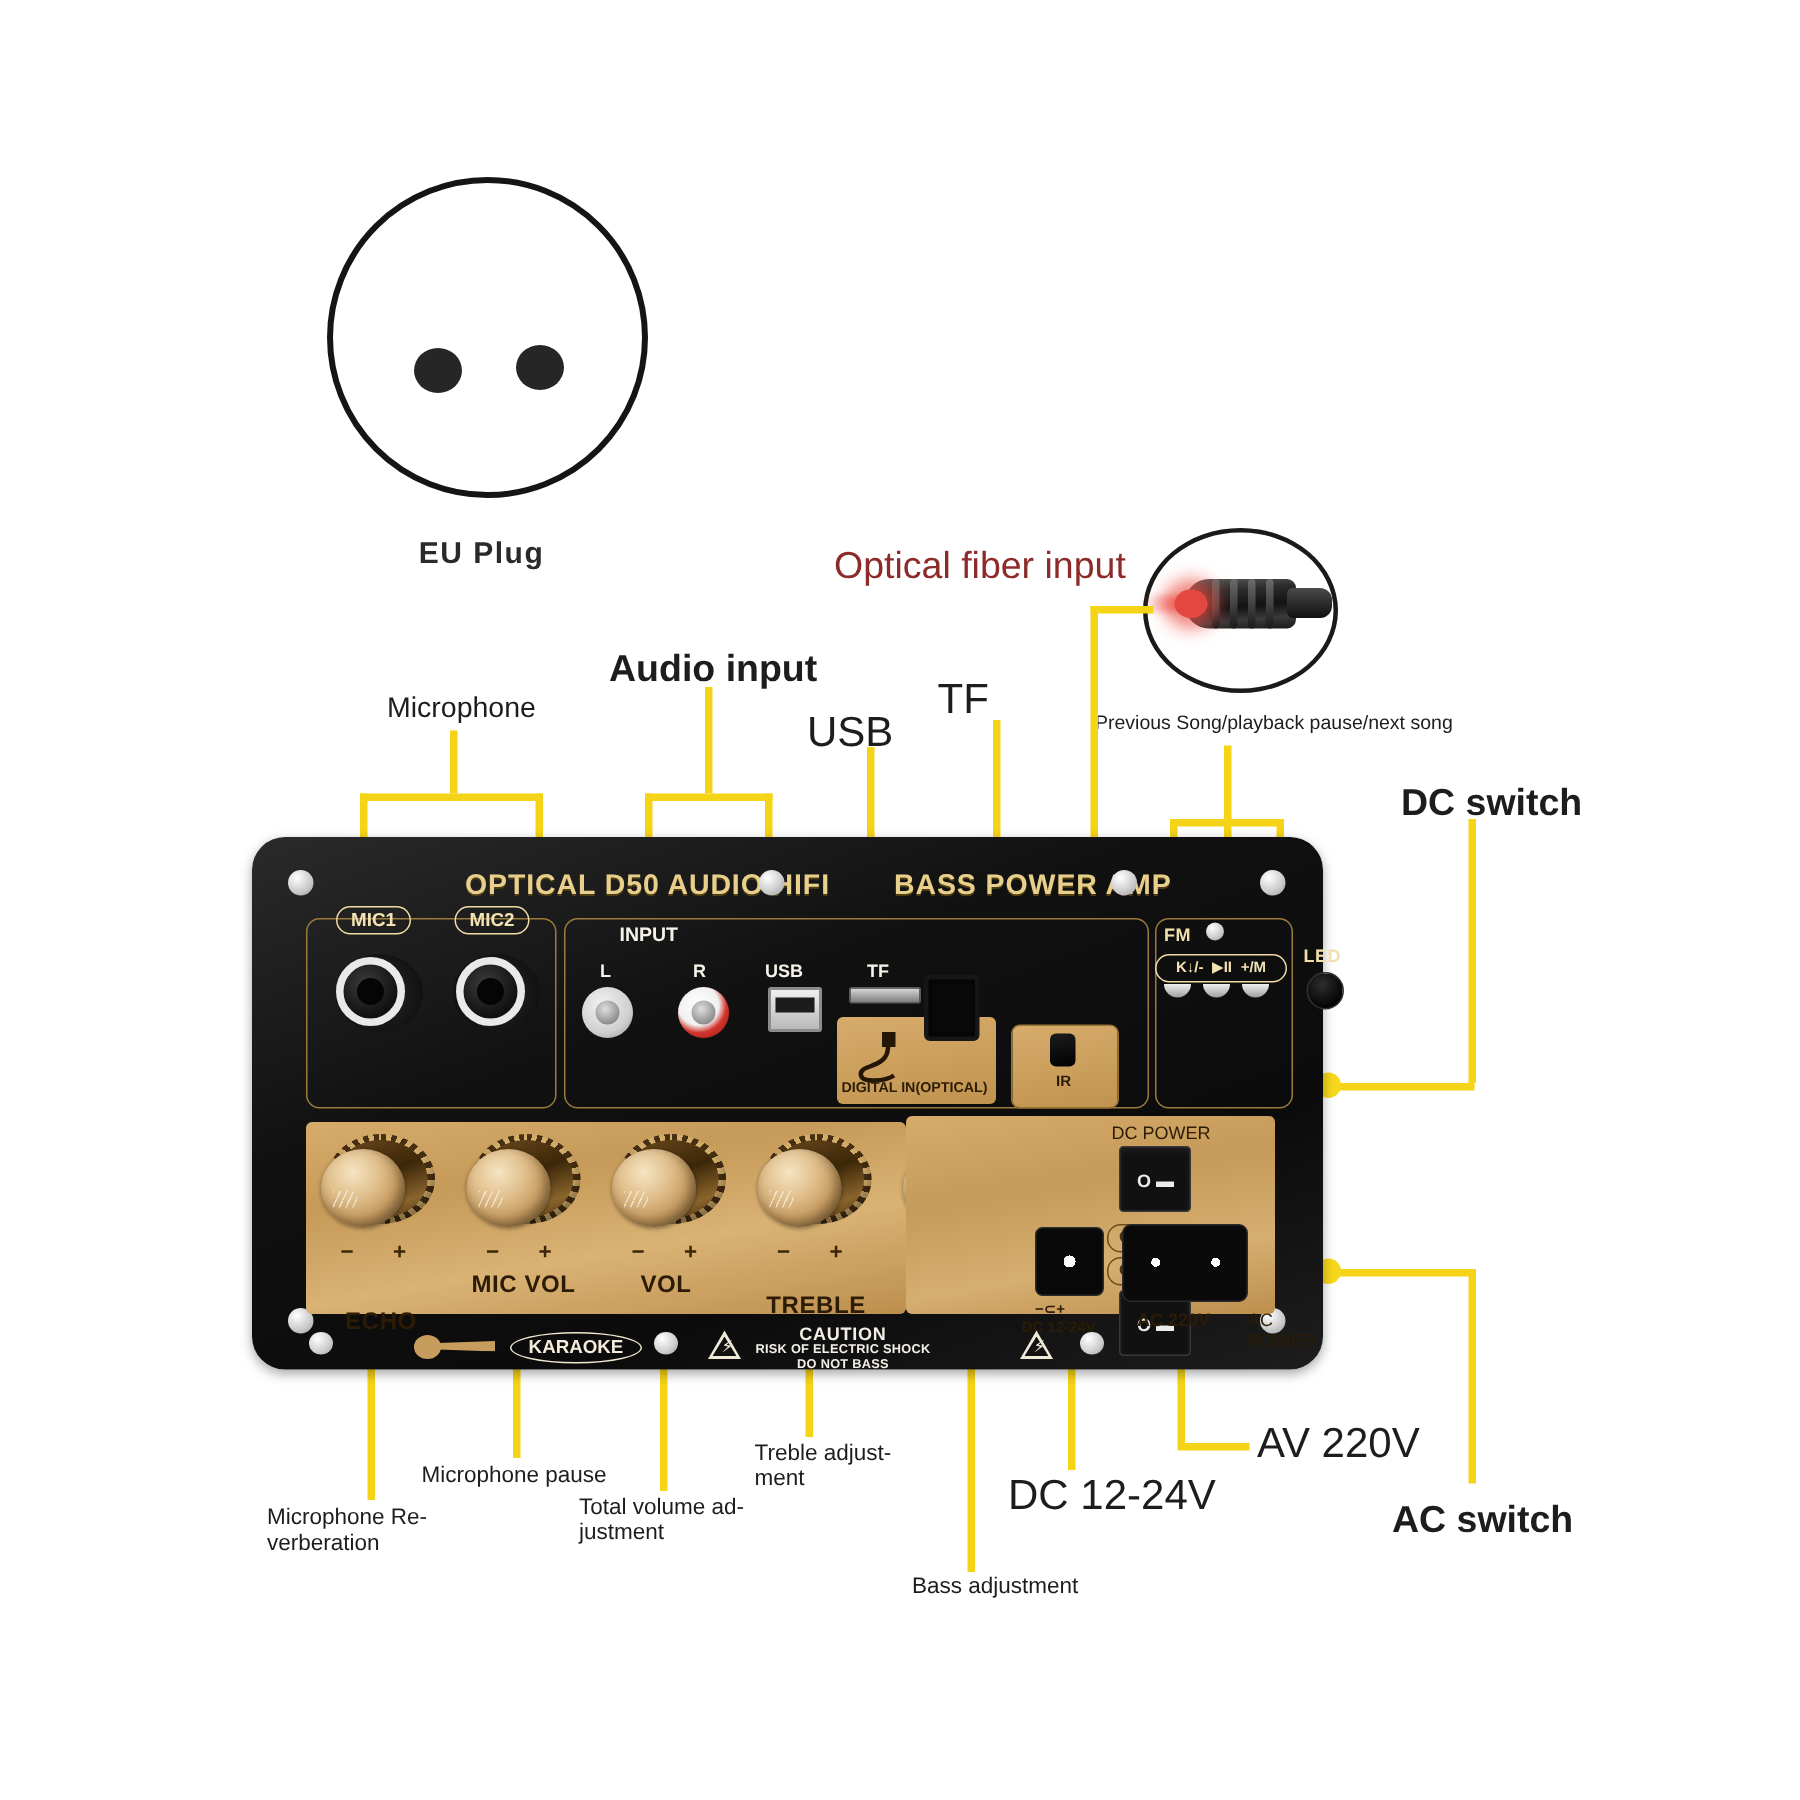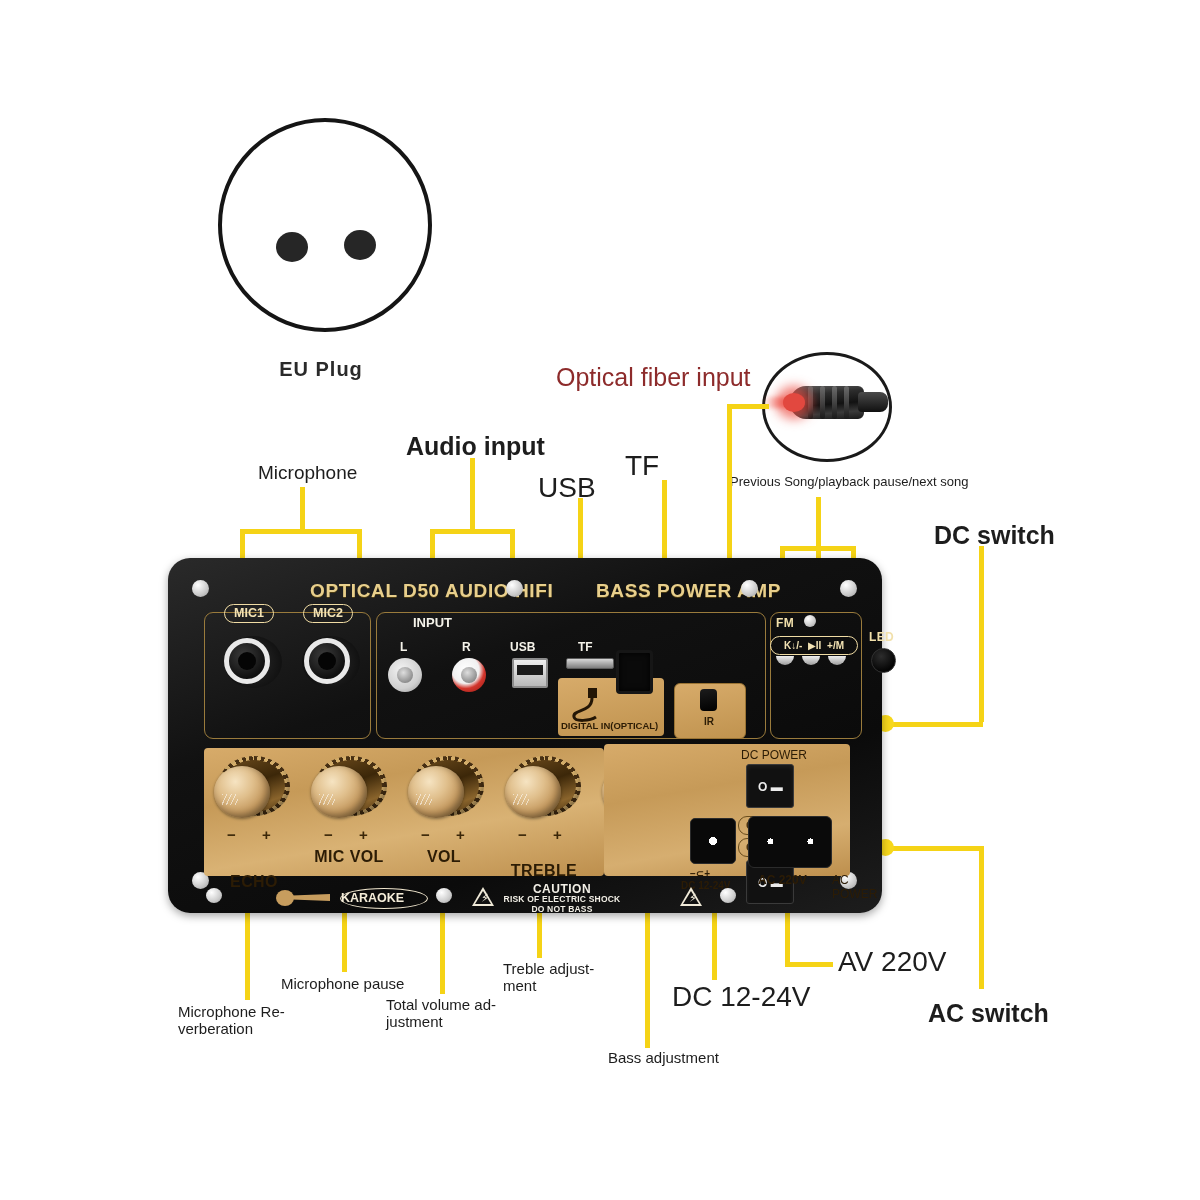--- a/index.html
+++ b/index.html
@@ -155,21 +155,21 @@
   .tri-warn{position:absolute;width:0;height:0;border-left:13px solid transparent;
       border-right:13px solid transparent;border-bottom:23px solid transparent;}
   .tri-warn i{position:absolute;left:-11px;top:3px;width:22px;height:19px;
       clip-path:polygon(50% 0,100% 100%,0 100%);background:#f0ead8;}
   .tri-warn b{position:absolute;left:-8px;top:7px;width:16px;height:13px;
       clip-path:polygon(50% 0,100% 100%,0 100%);background:#111;}
   .bolt{position:absolute;left:-2px;top:9px;color:#f3eedd;font-size:11px;line-height:11px;}
 
   
   #karaoke-oval{position:absolute;border:1.6px solid #f1e7cf;border-radius:50%;
-      color:#f4ecd8;font-weight:800;font-size:12.5px;line-height:19px;height:19px;}
+      color:#f4ecd8;font-weight:800;font-size:12.5px;text-align:center;line-height:19px;height:19px;}
   #kar-knobdot{position:absolute;width:18px;height:16px;border-radius:50%;background:#c79d5e;}
   #kar-stick{position:absolute;height:7px;background:#c79d5e;
       clip-path:polygon(0 20%,100% 0,100% 100%,0 80%);}
   .strip-screw{position:absolute;width:16px;height:15px;border-radius:50%;
       background:radial-gradient(circle at 35% 30%,#ffffff,#cdcdcd 60%,#9c9c9c);}
 </style>
 </head>
 <body>
 
 <div class="abs" id="eu-plug-circle">

